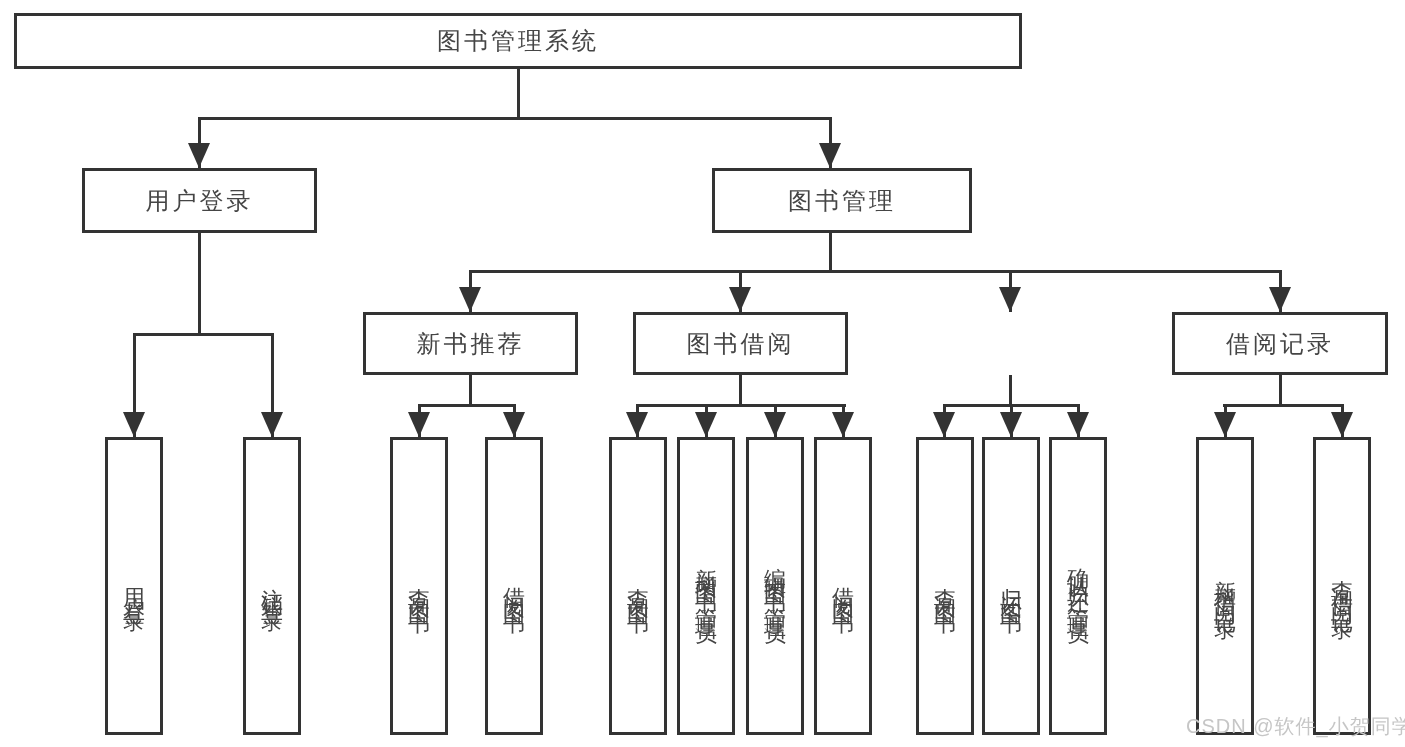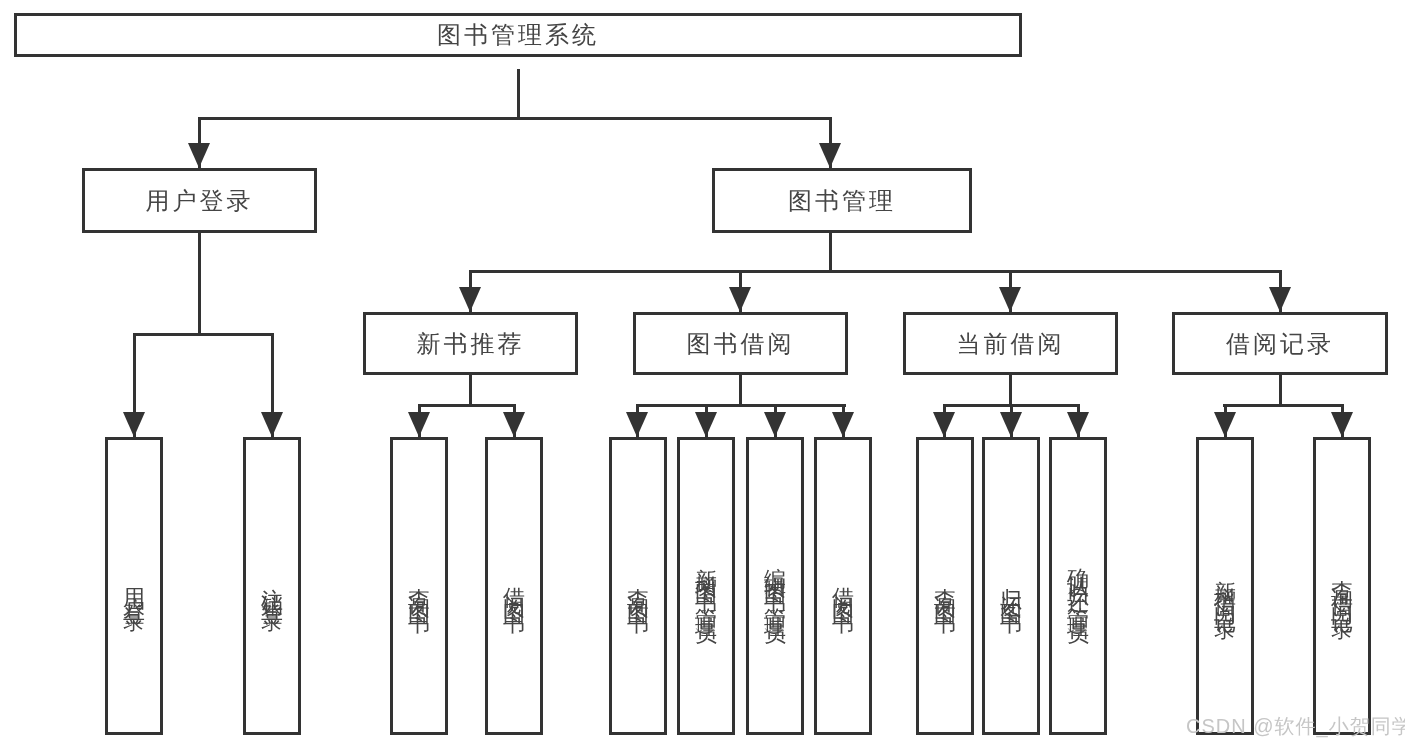--- a/index.html
+++ b/index.html
@@ -28,39 +28,36 @@
   .watermark{
     position:absolute;left:1186px;top:713px;z-index:5;
     font-size:20px;letter-spacing:1px;color:#c6c6c6;white-space:nowrap;
   }
 </style>
 </head>
 <body>
 
 <div class="stage">
 
-  <div class="box" style="left:14px;top:13px;width:1008px;height:44px">
+  <div class="box" style="left:14px;top:13px;width:1008px;height:56px">
     <span class="h-label">图书管理系统</span>
   </div>
 
   <div class="box" style="left:82px;top:168px;width:235px;height:65px">
     <span class="h-label">用户登录</span>
   </div>
   <div class="box" style="left:712px;top:168px;width:260px;height:65px">
     <span class="h-label">图书管理</span>
   </div>
 
   <div class="box" style="left:363px;top:312px;width:215px;height:63px">
     <span class="h-label">新书推荐</span>
   </div>
   <div class="box" style="left:633px;top:312px;width:215px;height:63px">
     <span class="h-label">图书借阅</span>
-  </div>
-  <div class="box" style="left:903px;top:312px;width:215px;height:63px">
-    <span class="h-label">当前借阅</span>
   </div>
   <div class="box" style="left:1172px;top:312px;width:216px;height:63px">
     <span class="h-label">借阅记录</span>
   </div>
 
   <div class="box" style="left:105px;top:437px;width:58px;height:298px">
     <span class="v-label">用户登录</span>
   </div>
   <div class="box" style="left:243px;top:437px;width:58px;height:298px">
     <span class="v-label">注销登录</span>

